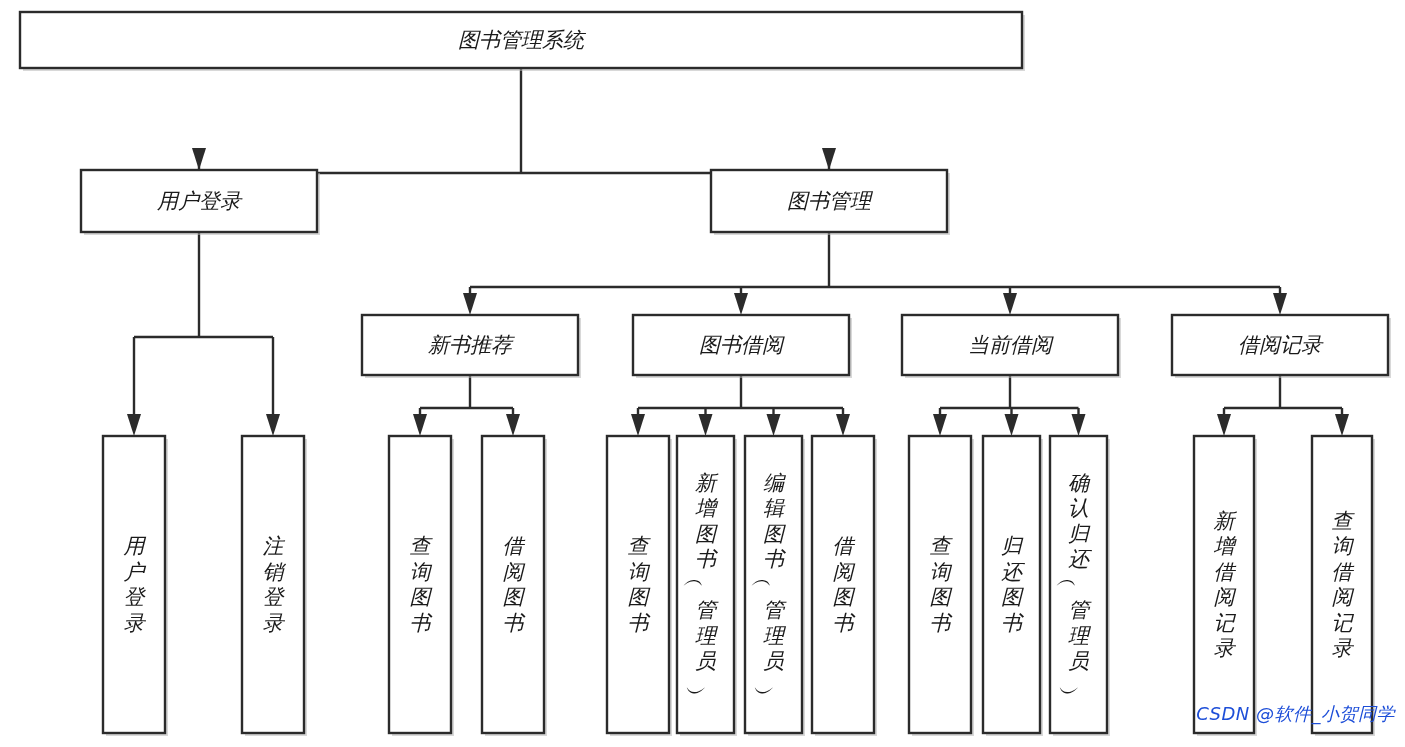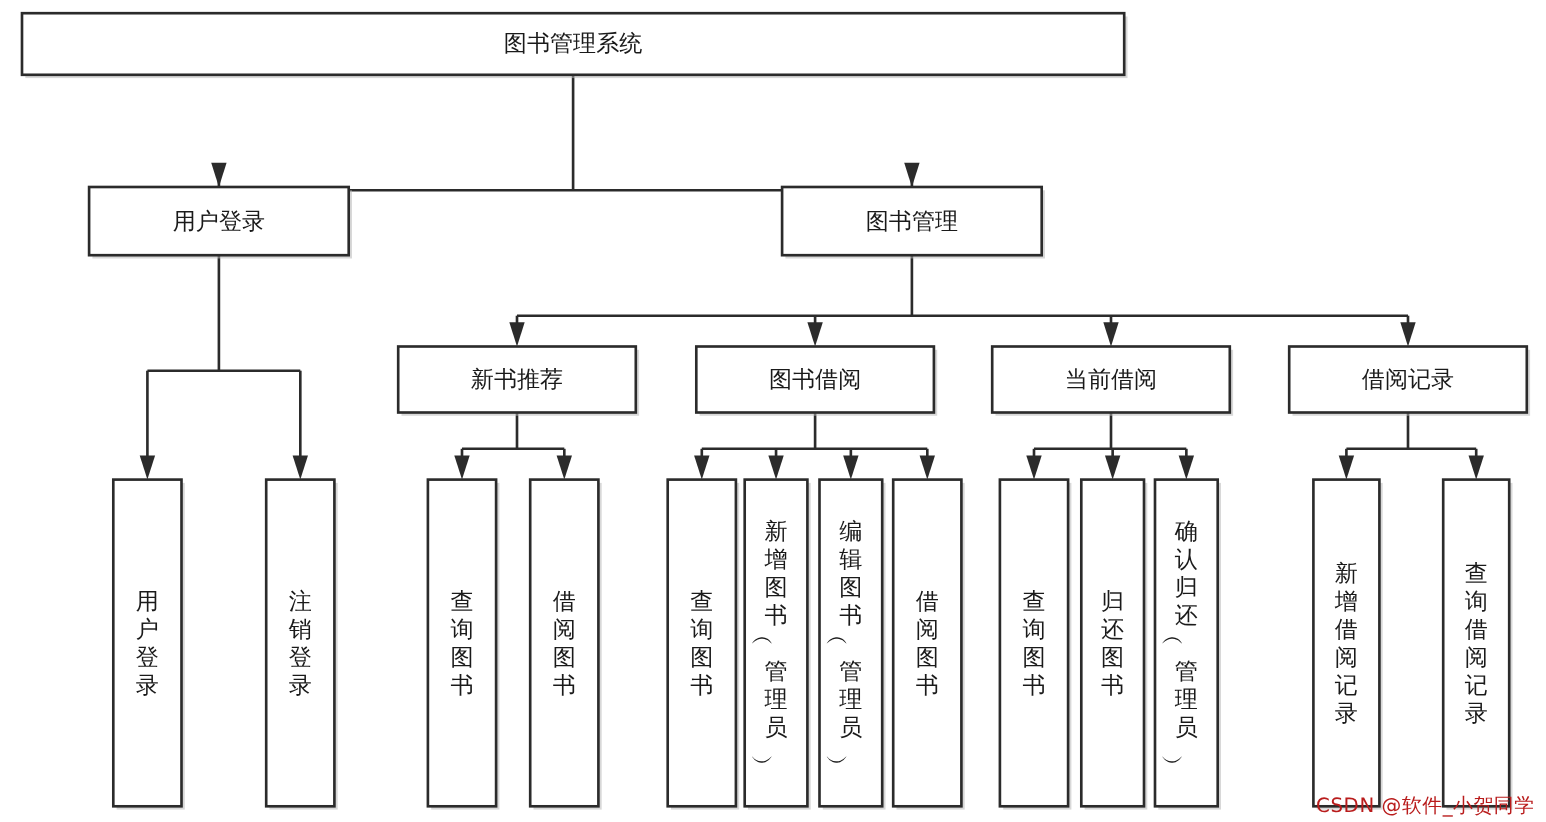--- a/index.html
+++ b/index.html
@@ -11,20 +11,21 @@
     width: 1405px;
     height: 747px;
     font-family: "DejaVu Sans", "Liberation Sans", sans-serif;
     overflow: hidden;
     position: relative;
   }
   #diagram-root {
     position: relative;
     width: 1405px;
     height: 747px;
+    font-style: italic;
   }
   svg#flowchart {
     position: absolute;
     top: 0;
     left: 0;
     width: 1405px;
     height: 747px;
   }
   .node-box {
     fill: #ffffff;
@@ -53,24 +54,24 @@
   }
   .node-label-vertical {
     font-family: "DejaVu Sans", "Liberation Sans", sans-serif;
     fill: #1a1a1a;
     font-size: 21px;
     text-anchor: middle;
   }
   .watermark {
     position: absolute;
     right: 10px;
-    bottom: 3px;
+    bottom: 21px;
     font-family: "DejaVu Sans", "Liberation Sans", sans-serif;
     font-size: 18px;
-    color: #b91c1c;
+    color: #1d4ed8;
     white-space: nowrap;
     letter-spacing: 0.5px;
     user-select: none;
   }
 </style>
 </head>
 <body>
 
 <div id="diagram-root">
   <svg id="flowchart" viewBox="0 0 1405 747" xmlns="http://www.w3.org/2000/svg">

